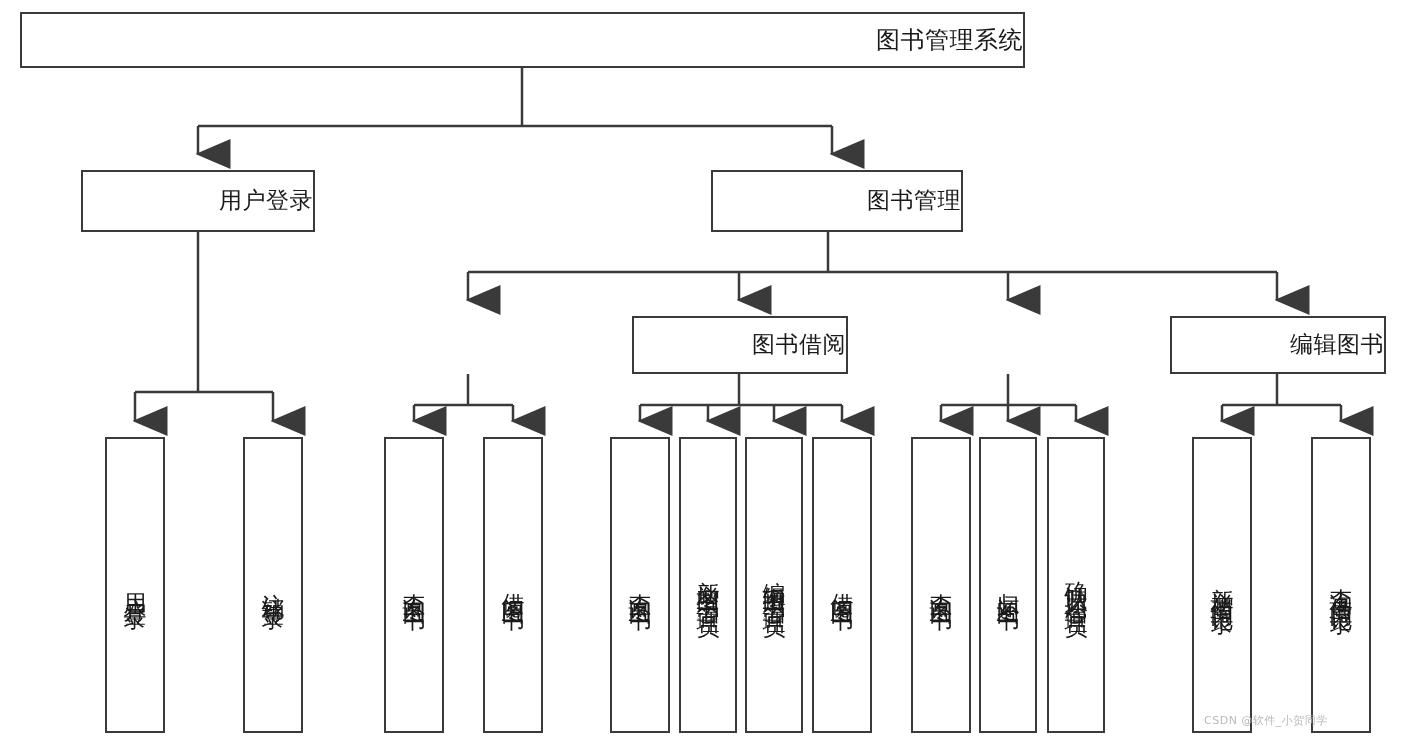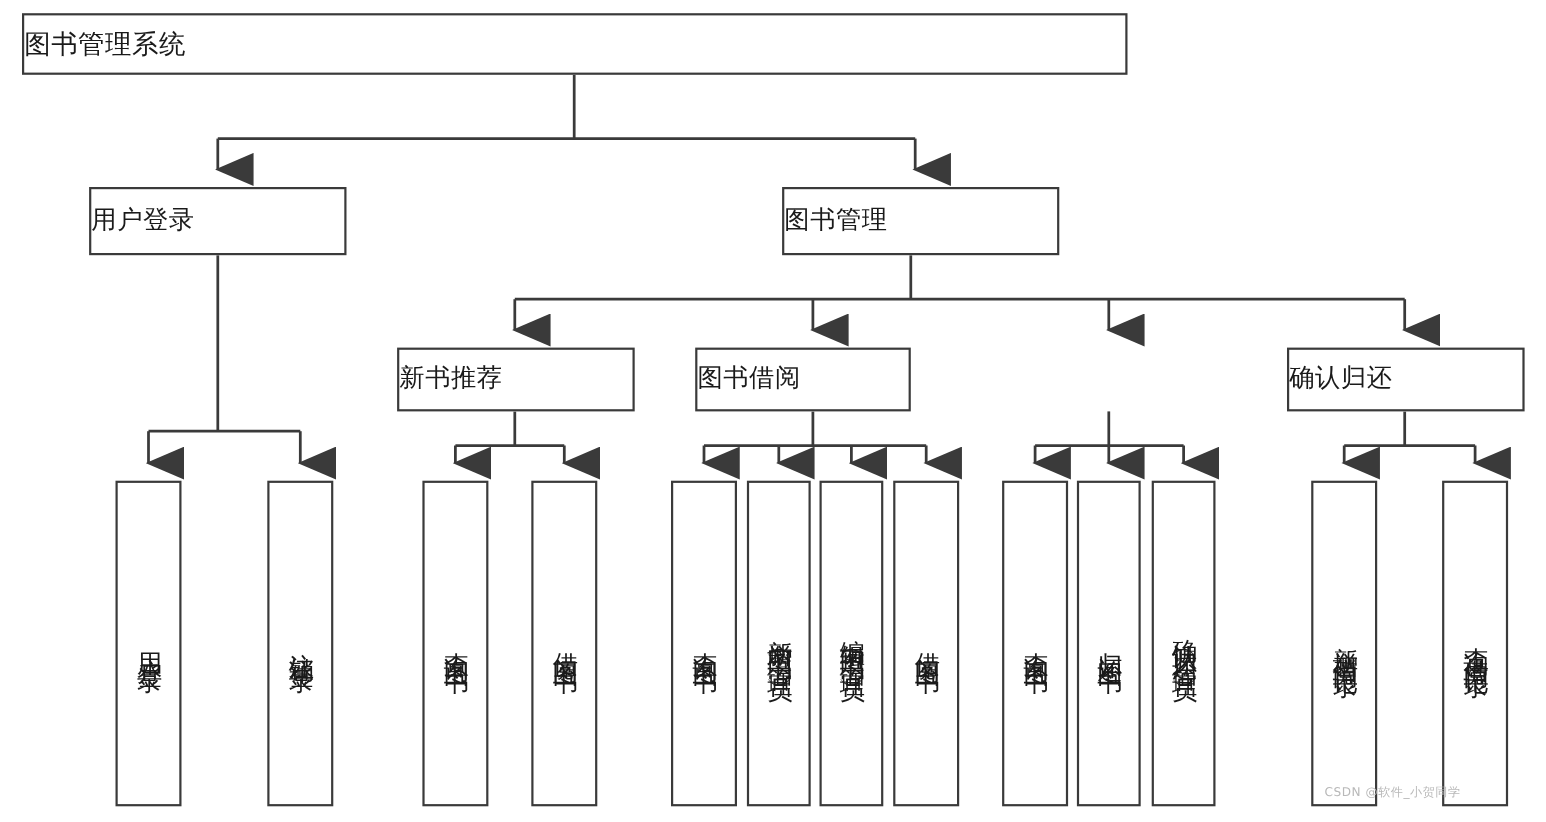--- a/index.html
+++ b/index.html
@@ -13,21 +13,21 @@
   #canvas{position:relative;width:1405px;height:747px;}
   svg.lines{position:absolute;left:0;top:0;width:1405px;height:747px;pointer-events:none;}
 
   .node{
     position:absolute;
     box-sizing:border-box;
     background:#ffffff;
     border:2.5px solid #3a3a3a;
     display:flex;
     align-items:center;
-    justify-content:flex-start;
+    justify-content:flex-end;
     color:#1a1a1a;
   }
   .node .lbl{
     display:block;
     text-align:center;
     line-height:1.18;
     letter-spacing:0.5px;
   }
   
   .h-node .lbl{font-size:23px;}
@@ -115,31 +115,28 @@
   </div>
 
   <div class="node h-node" style="left:81px;top:170px;width:234px;height:62px;">
     <span class="lbl">用户登录</span>
   </div>
 
   <div class="node h-node" style="left:711px;top:170px;width:252px;height:62px;">
     <span class="lbl">图书管理</span>
   </div>
 
-  <div class="node h-node" style="left:361px;top:316px;width:216px;height:58px;">
-    <span class="lbl">新书推荐</span>
-  </div>
 
-  <div class="node h-node" style="left:632px;top:316px;width:196px;height:58px;">
+  <div class="node h-node" style="left:632px;top:316px;width:216px;height:58px;">
     <span class="lbl">图书借阅</span>
   </div>
 
 
   <div class="node h-node" style="left:1170px;top:316px;width:216px;height:58px;">
-    <span class="lbl">确认归还</span>
+    <span class="lbl">编辑图书</span>
   </div>
 
   <div class="node v-node" style="left:105px;top:437px;width:60px;height:296px;">
     <span class="lbl">用户登录</span>
   </div>
 
   <div class="node v-node" style="left:243px;top:437px;width:60px;height:296px;">
     <span class="lbl">注销登录</span>
   </div>
 

